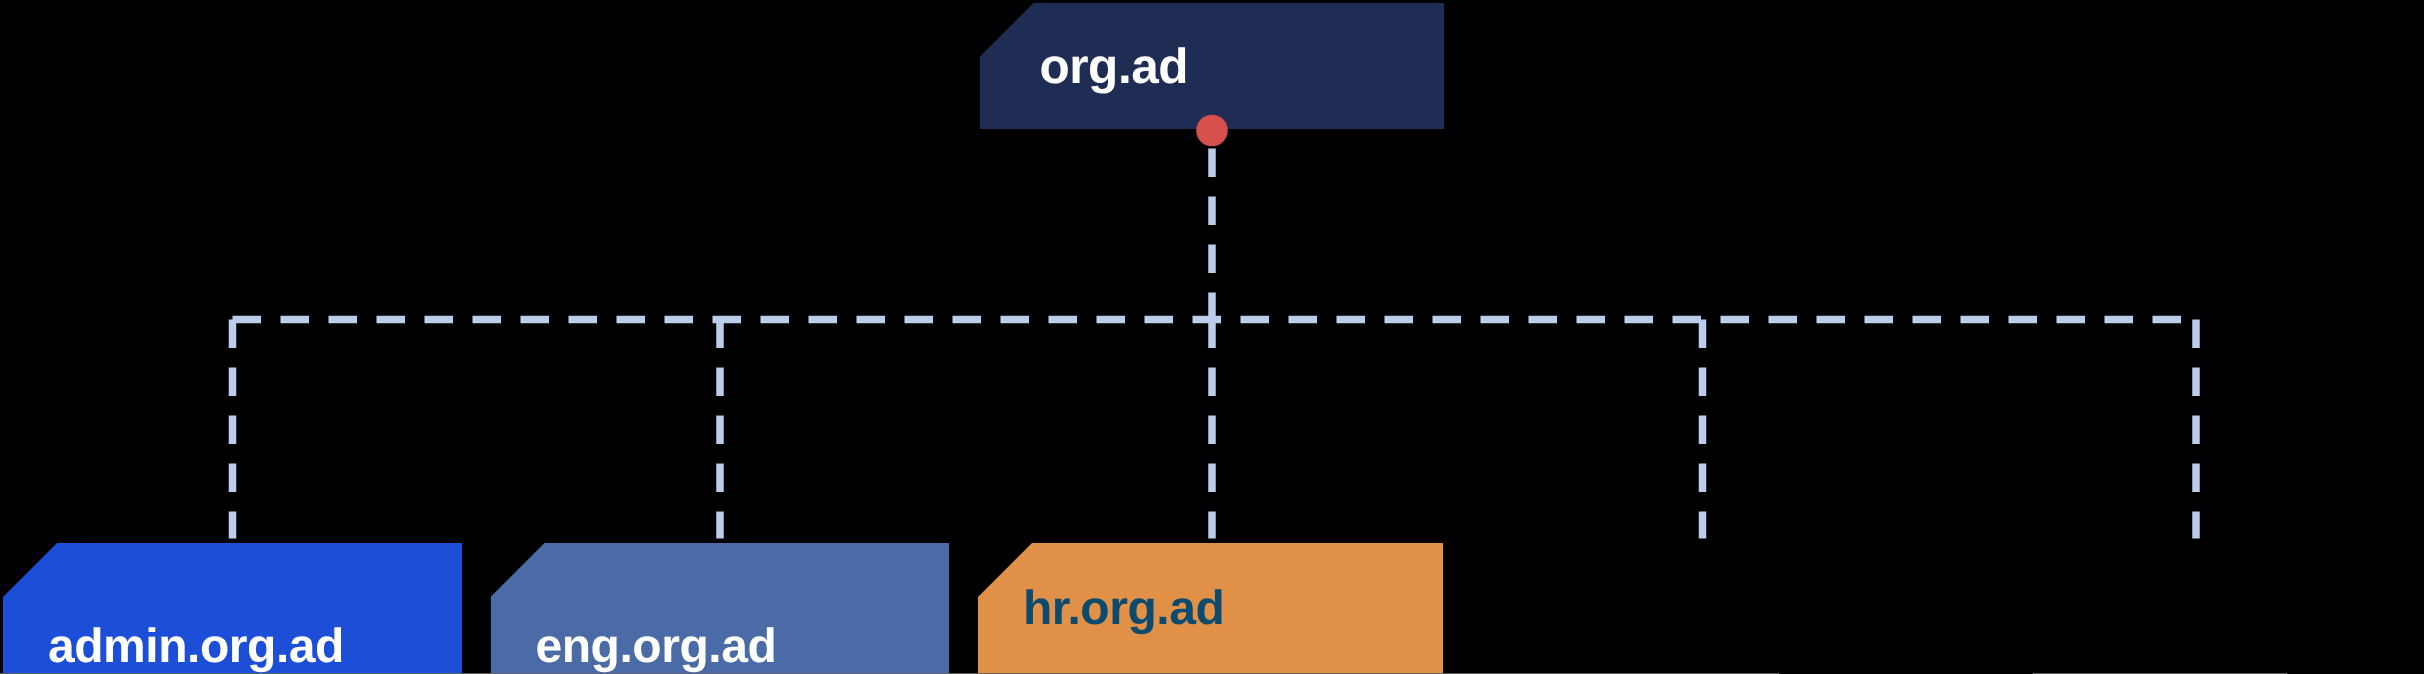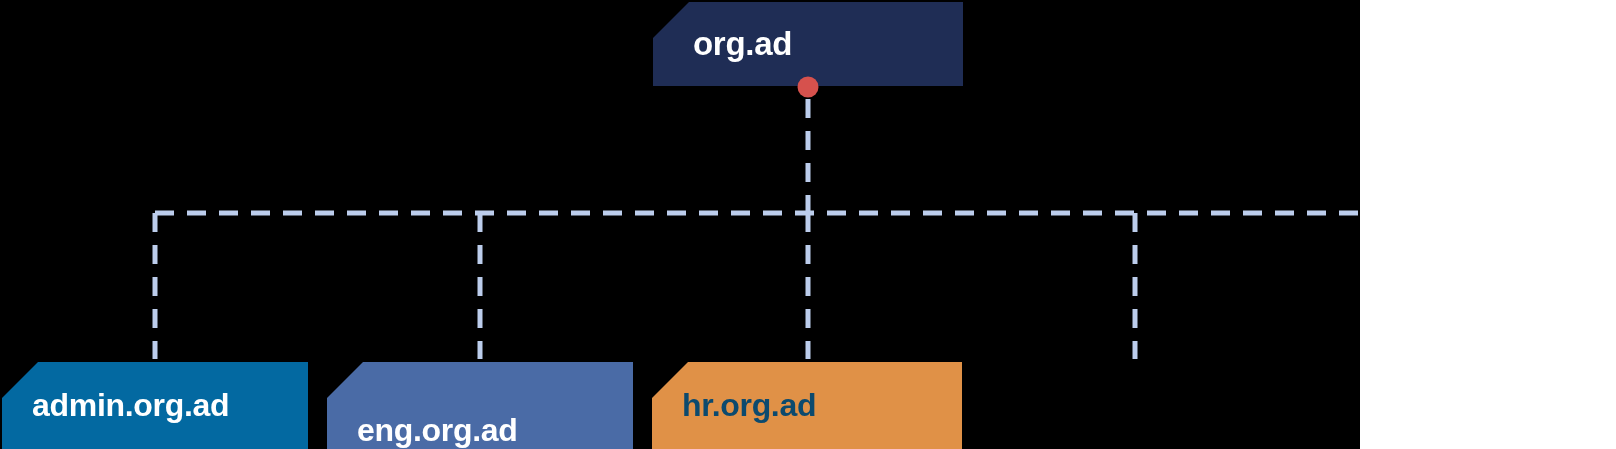--- a/index.html
+++ b/index.html
@@ -1,18 +1,18 @@
 <!DOCTYPE html>
 <html><head>
 <meta charset="utf-8">
 <style>
   html, body { margin: 0; padding: 0; }
   .canvas {
     position: relative;
-    width: 1360px;
+    width: 1616px;
     height: 449px;
     overflow: hidden;
     background: #000;
     font-family: "Liberation Sans", "DejaVu Sans", sans-serif;
   }
   .node {
     position: absolute;
     box-sizing: border-box;
     display: flex;
     align-items: center;
@@ -48,21 +48,21 @@
 </style>
 </head>
 <body>
 
 <div class="canvas" style="background-color: rgb(0, 0, 0);">
 
   <div class="node node-root" style="background-color: rgb(31, 45, 85);">
     <span class="label" style="color: rgb(255, 255, 255);">org.ad</span>
   </div>
 
-  <div class="node node-child pos-0" style="background-color: #0369a1;">
+  <div class="node node-child pos-0" style="background-color: #1d4ed8; align-items: flex-end;">
     <span class="label" style="color: rgb(255, 255, 255);">admin.org.ad</span>
   </div>
 
   <div class="node node-child pos-1" style="background-color: rgb(74, 107, 166); align-items: flex-end;">
     <span class="label" style="color: rgb(255, 255, 255);">eng.org.ad</span>
   </div>
 
   <div class="node node-child pos-2" style="background-color: rgb(224, 145, 71);">
     <span class="label" style="color: #0c4a6e;">hr.org.ad</span>
   </div>

